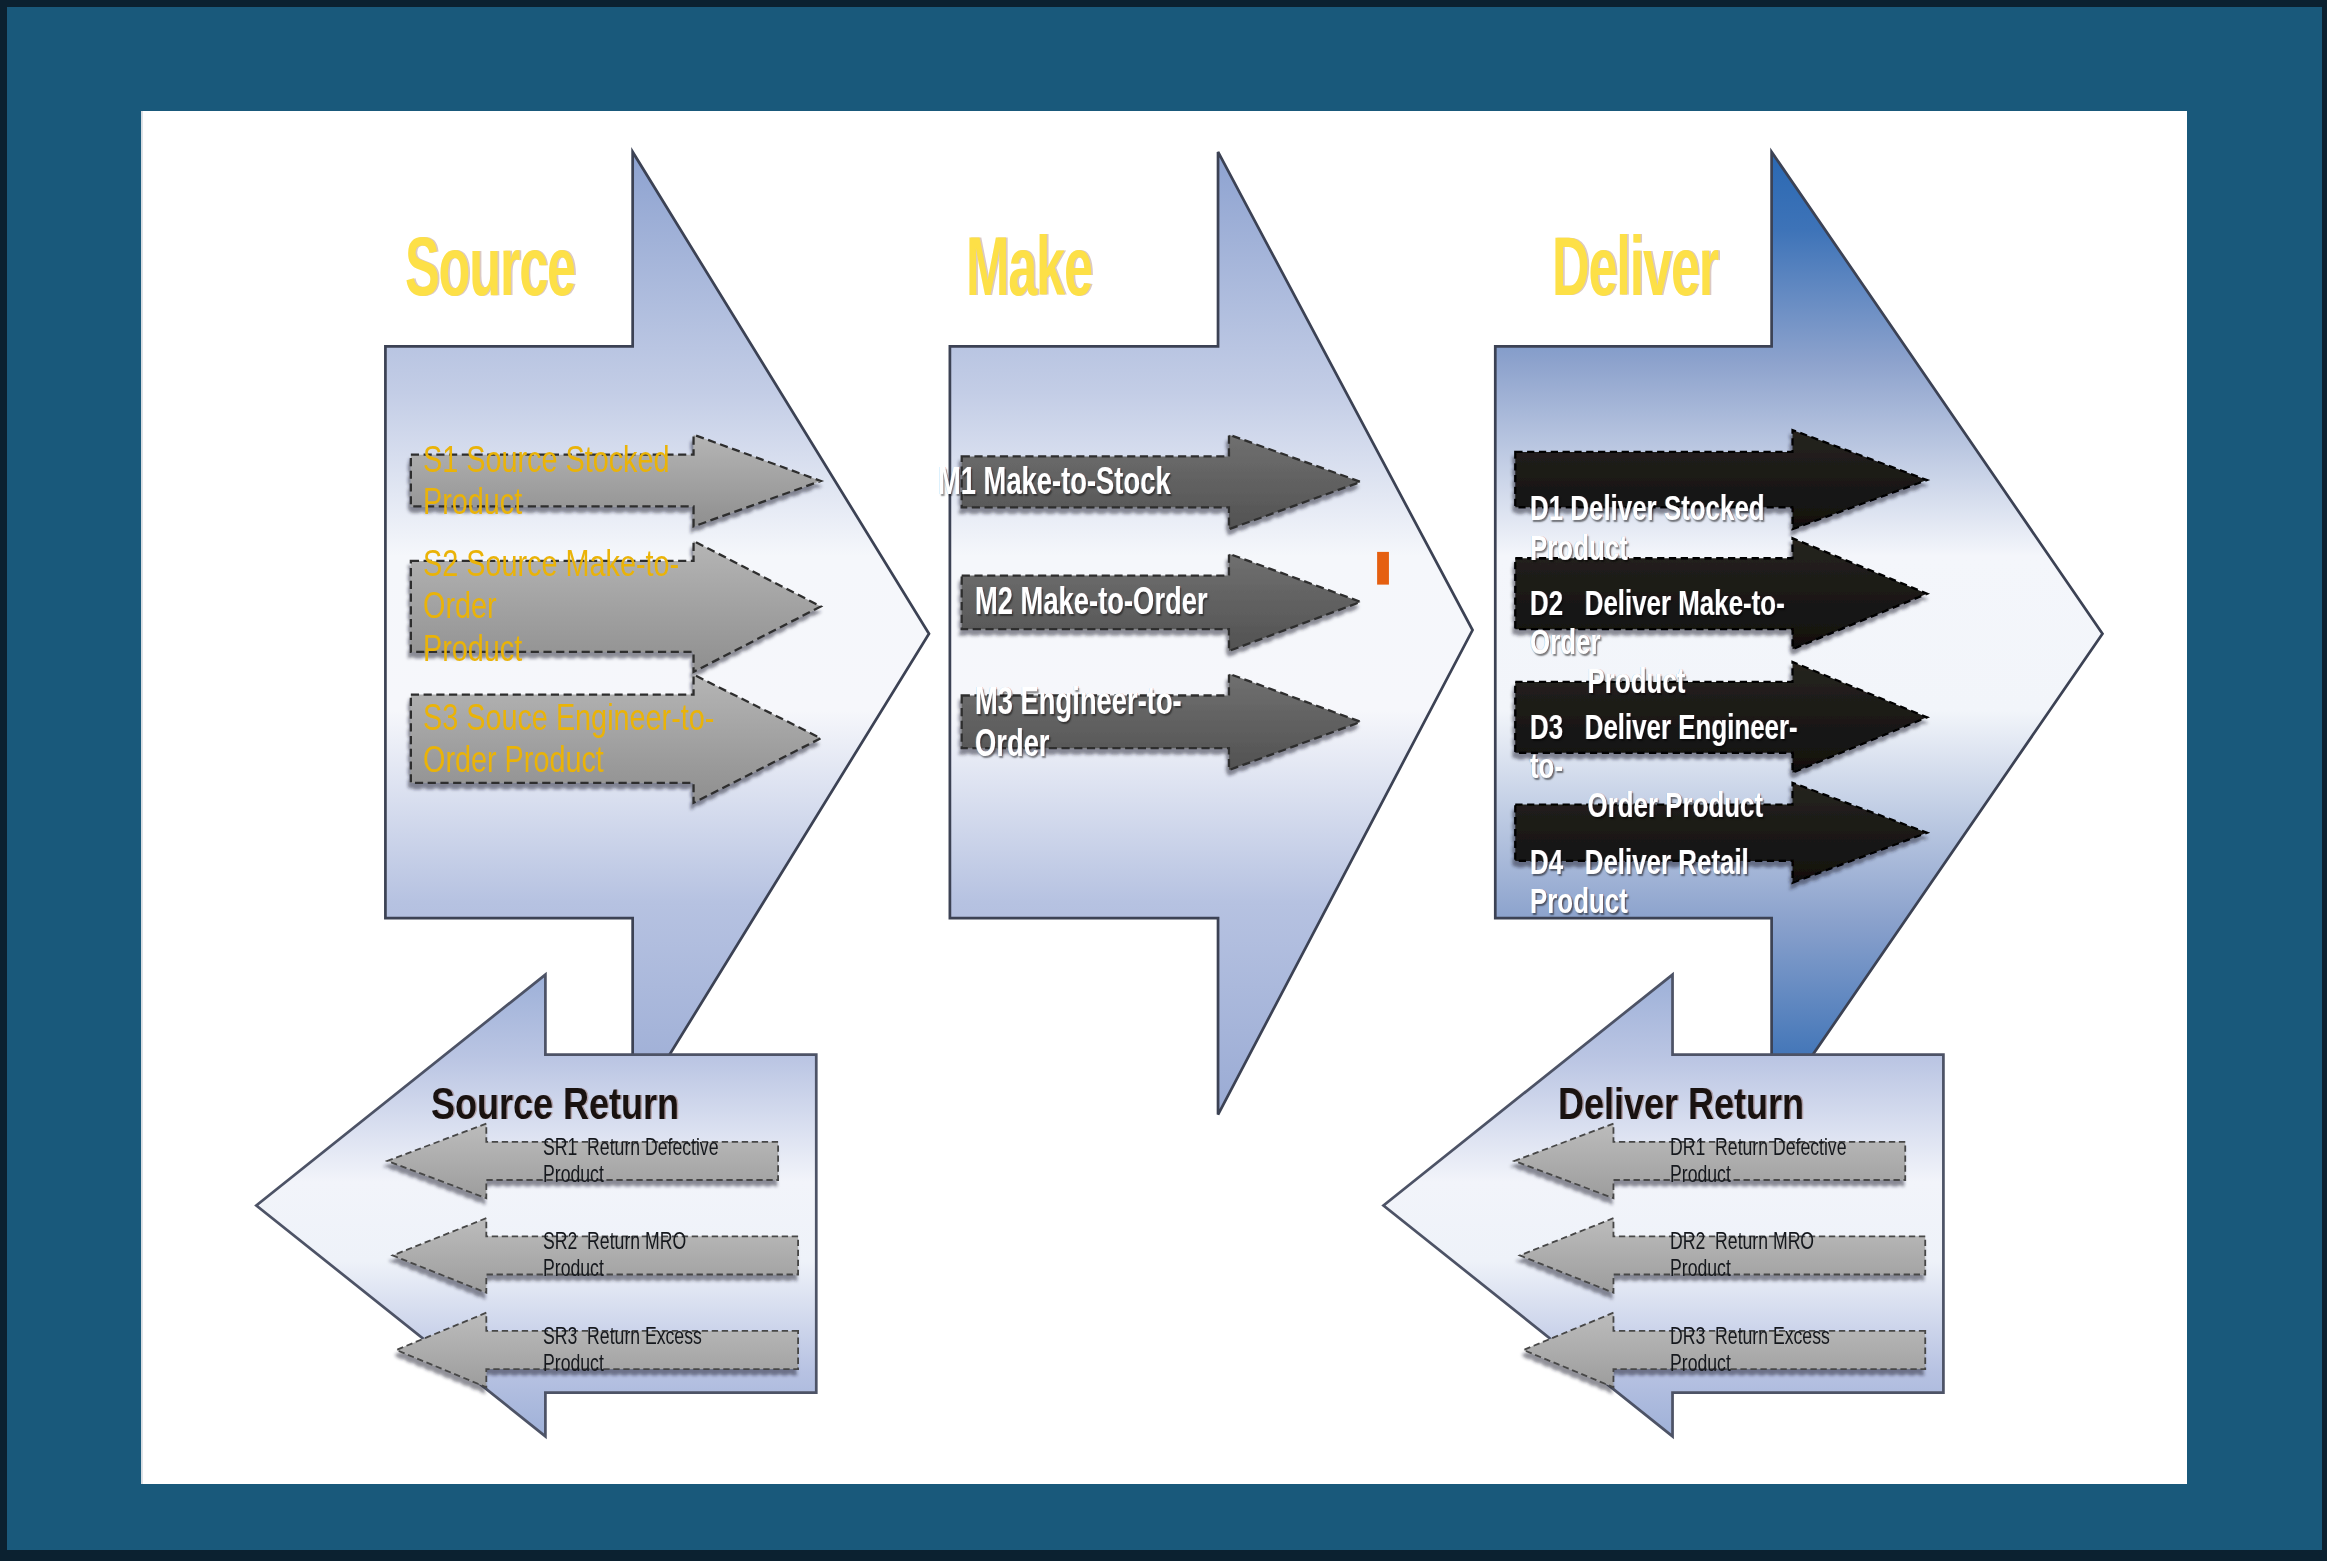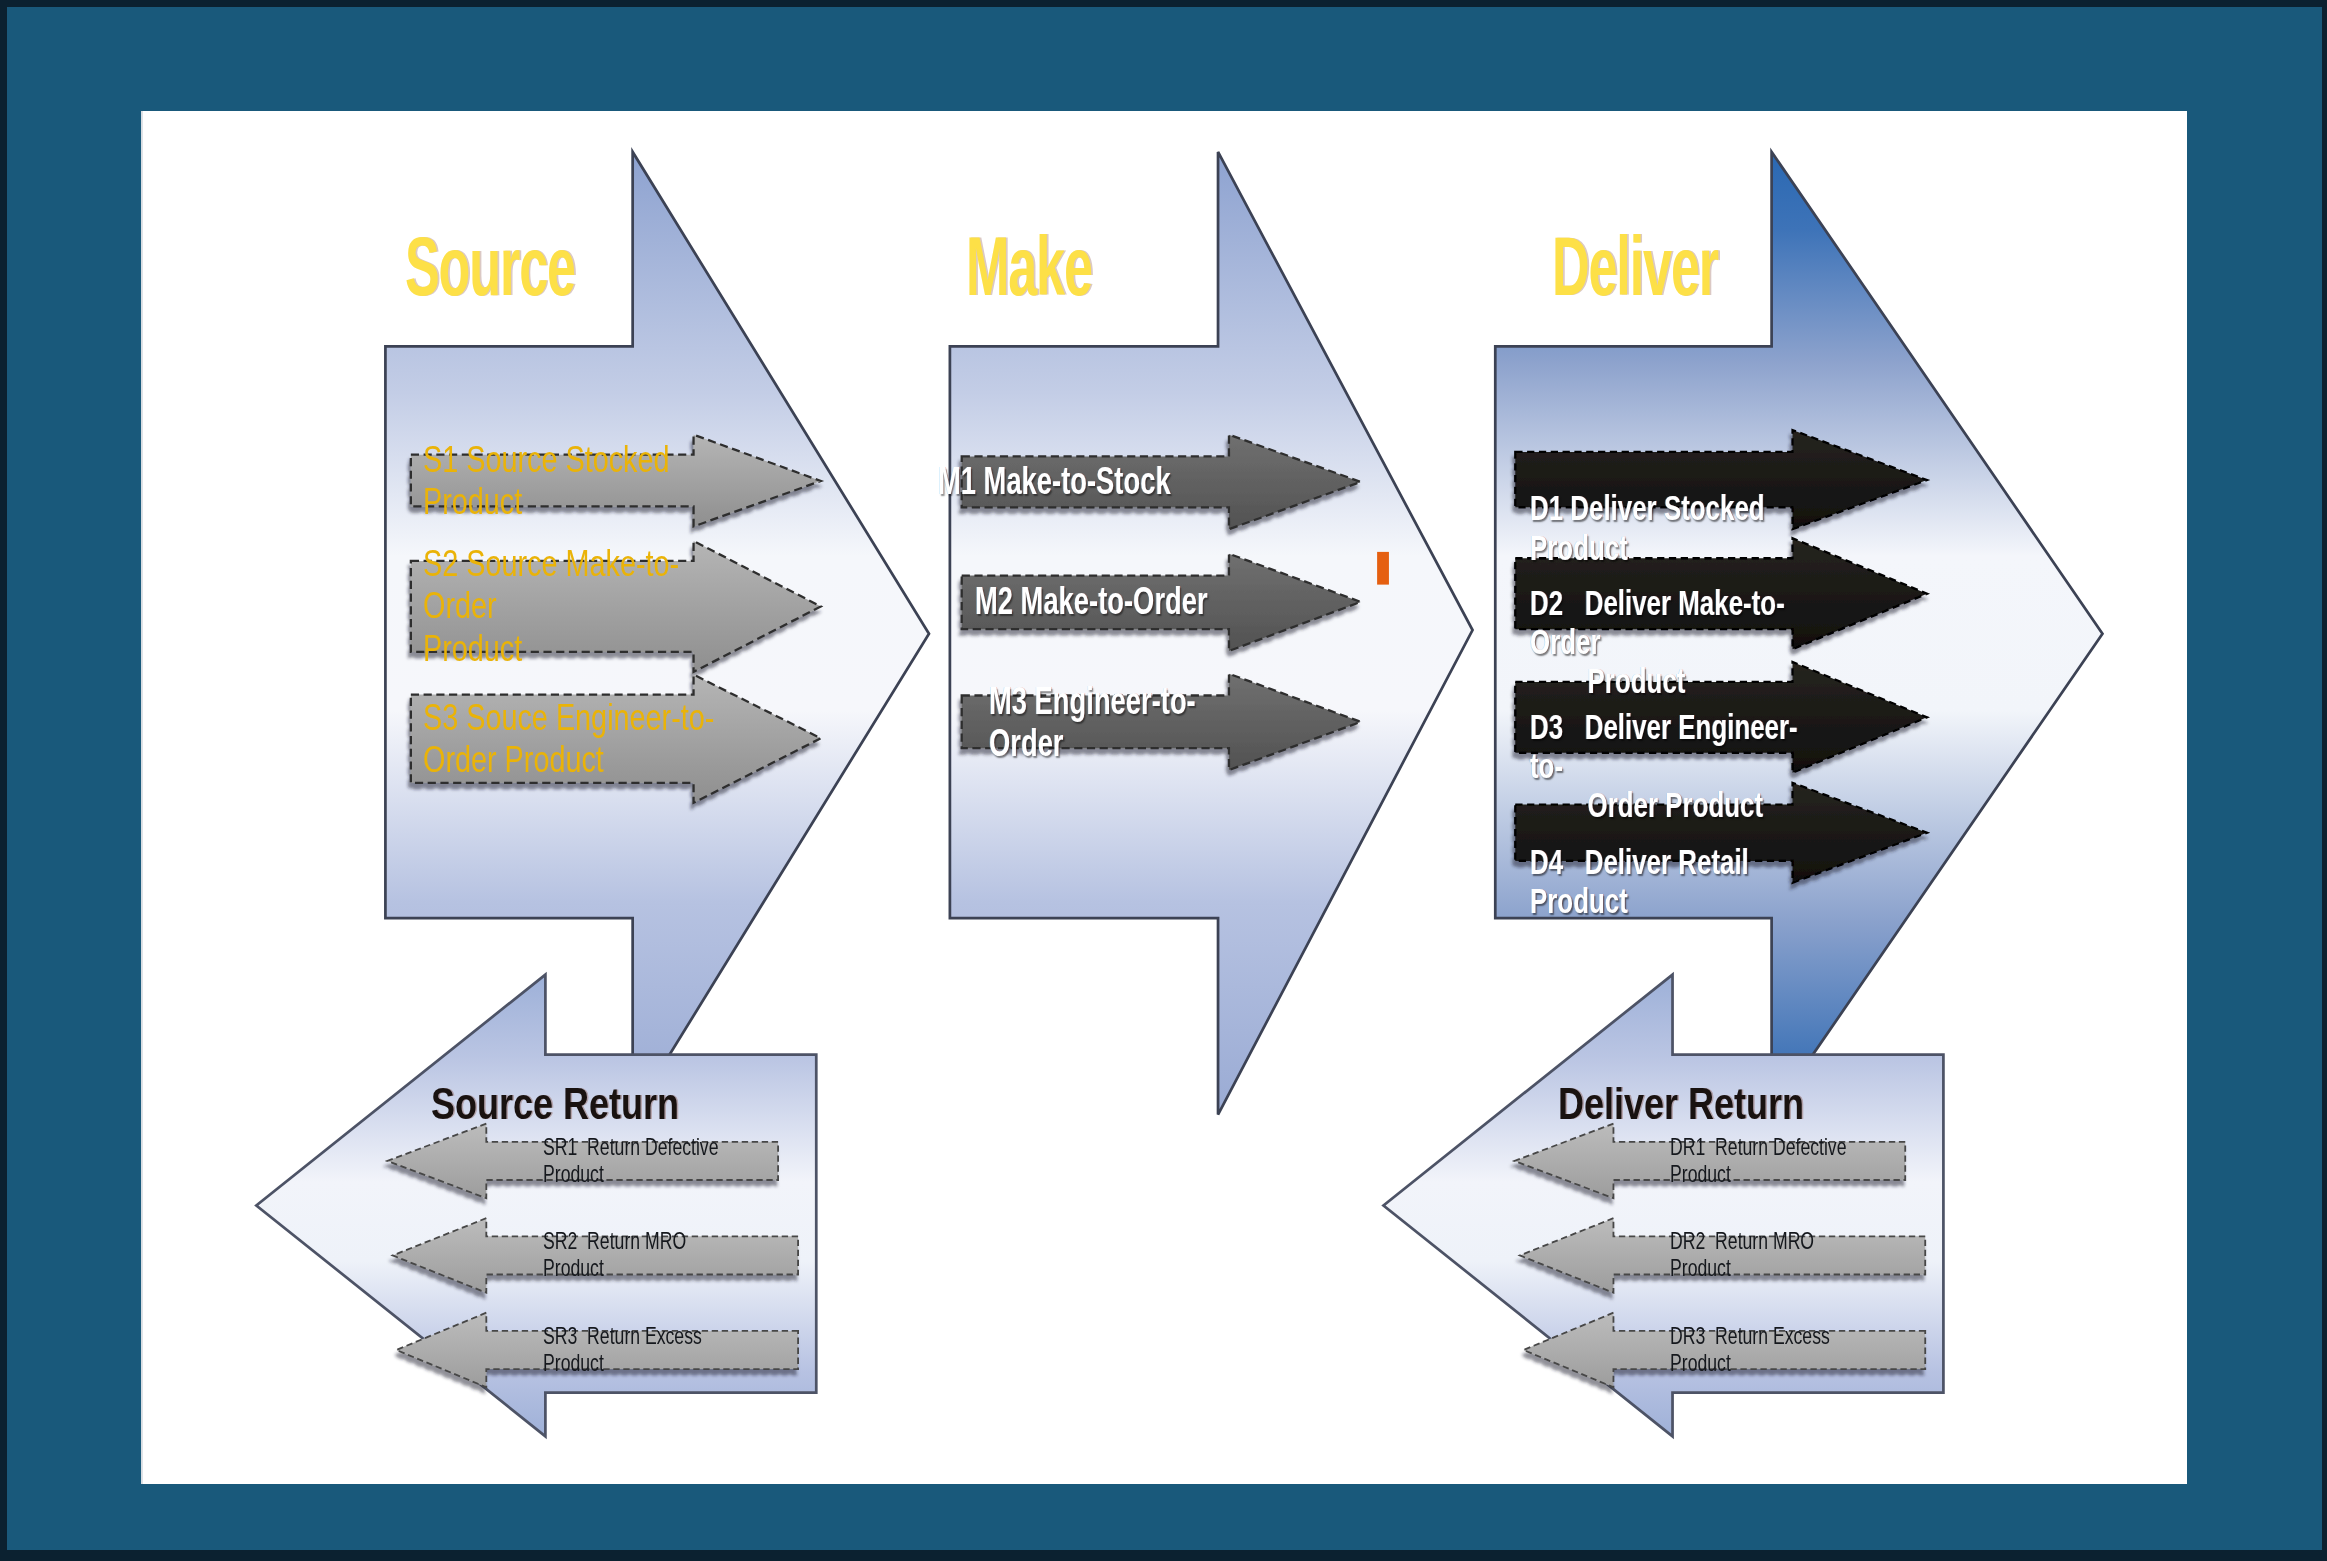--- a/index.html
+++ b/index.html
@@ -171,21 +171,21 @@
   <span>S3 Souce Engineer-to-
 Order Product</span>
 </div>
 
 <div class="lbl m-lbl" style="left:918px; top:456px; width:364px; height:51px;justify-content:center;">
   <span>M1 Make-to-Stock</span>
 </div>
 <div class="lbl m-lbl" style="left:975px; top:575px; width:364px; height:54px;">
   <span>M2 Make-to-Order</span>
 </div>
-<div class="lbl m-lbl" style="left:975px; top:696px; width:364px; height:53px;margin-left:14px;">
+<div class="lbl m-lbl" style="left:975px; top:696px; width:364px; height:53px;">
   <span>M3 Engineer-to-Order</span>
 </div>
 
 <div class="lbl d-lbl" style="left:1530px; top:452px; width:382px; height:55px;">
   <span>D1 Deliver Stocked Product</span>
 </div>
 <div class="lbl d-lbl" style="left:1530px; top:558px; width:382px; height:71px;">
   <span>D2   Deliver Make-to-Order
         Product</span>
 </div>

